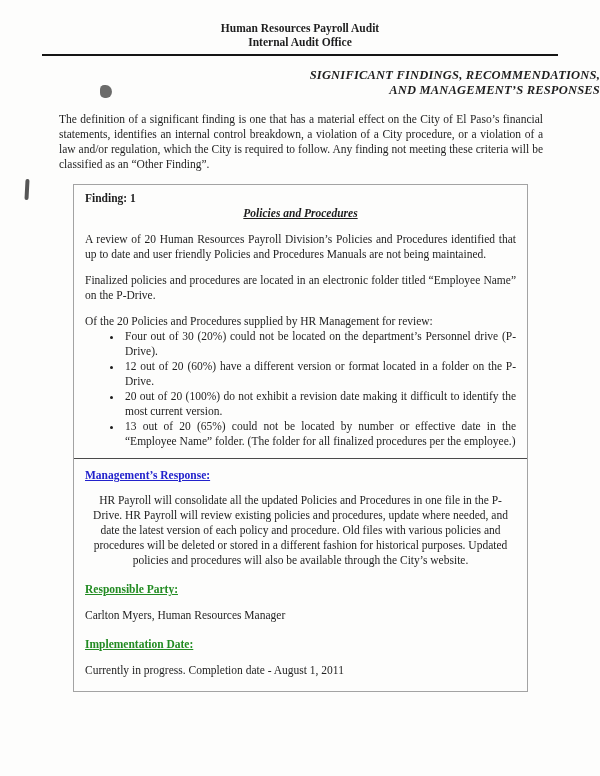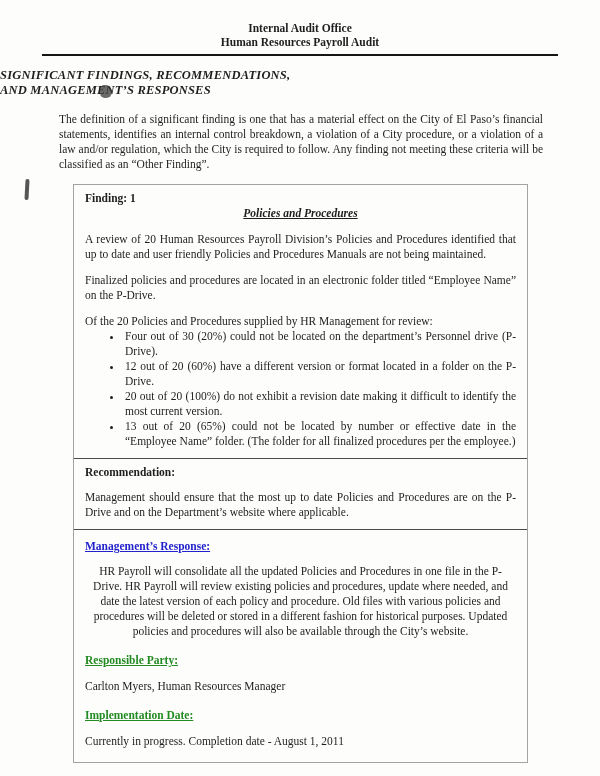--- a/index.html
+++ b/index.html
@@ -16,21 +16,21 @@
 
   
   .doc-header { text-align: center; font-weight: bold; font-size: 11.5px; line-height: 14px; }
   .header-rule {
     height: 0; border-top: 2px solid #151515;
     margin: 5px 42px 0 42px;
   }
 
   
   .doc-title {
-    margin-top: 12px; text-align: left;
+    margin-top: 12px; text-align: right;
     font-weight: bold; font-style: italic;
     font-size: 12.5px; line-height: 15px;
     letter-spacing: 0.2px;
   }
 
   
   .intro {
     margin: 14px 57px 0 59px;
     font-size: 11.5px; line-height: 15px;
     text-align: justify;
@@ -87,22 +87,22 @@
 </style>
 </head>
 <body>
 
 <div class="page">
 
   <div class="artifact-a"></div>
   <div class="artifact-b"></div>
 
   <div class="doc-header">
+    <div>Human Resources Payroll Audit</div>
     <div>Internal Audit Office</div>
-    <div>Human Resources Payroll Audit</div>
   </div>
   <div class="header-rule"></div>
 
   <div class="doc-title">
     <div>SIGNIFICANT FINDINGS, RECOMMENDATIONS,</div>
     <div>AND MANAGEMENT’S RESPONSES</div>
   </div>
 
   <p class="intro">The definition of a significant finding is one that has a material effect on the City of El Paso’s financial statements, identifies an internal control breakdown, a violation of a City procedure, or a violation of a law and/or regulation, which the City is required to follow.  Any finding not meeting these criteria will be classified as an “Other Finding”.</p>
 
@@ -115,24 +115,20 @@
       <p class="para">Finalized policies and procedures are located in an electronic folder titled “Employee Name” on the P-Drive.</p>
       <div class="list-intro">Of the 20 Policies and Procedures supplied by HR Management for review:</div>
       <ul class="finding-bullets">
         <li>Four out of 30 (20%) could not be located on the department’s Personnel drive (P-Drive).</li>
         <li>12 out of 20 (60%) have a different version or format located in a folder on the P-Drive.</li>
         <li>20 out of 20 (100%) do not exhibit a revision date making it difficult to identify the most current version.</li>
         <li>13 out of 20 (65%) could not be located by number or effective date in the “Employee Name” folder. (The folder for all finalized procedures per the employee.)</li>
       </ul>
     </div>
 
-    <div class="box-section">
-      <div class="rec-label">Recommendation:</div>
-      <p class="rec-body">Management should ensure that the most up to date Policies and Procedures are on the P-Drive and on the Department’s website where applicable.</p>
-    </div>
 
     <div class="box-section">
       <div class="resp-label">Management’s Response:</div>
       <p class="resp-body">HR Payroll will consolidate all the updated Policies and Procedures in one file in the P-Drive. HR Payroll will review existing policies and procedures, update where needed, and date the latest version of each policy and procedure.  Old files with various policies and procedures will be deleted or stored in a different fashion for historical purposes.  Updated policies and procedures will also be available through the City’s website.</p>
       <div class="green-label">Responsible Party:</div>
       <div class="plain-line">Carlton Myers, Human Resources Manager</div>
       <div class="green-label">Implementation Date:</div>
       <div class="plain-line impl-bottom">Currently in progress.  Completion date - August 1, 2011</div>
     </div>
 

